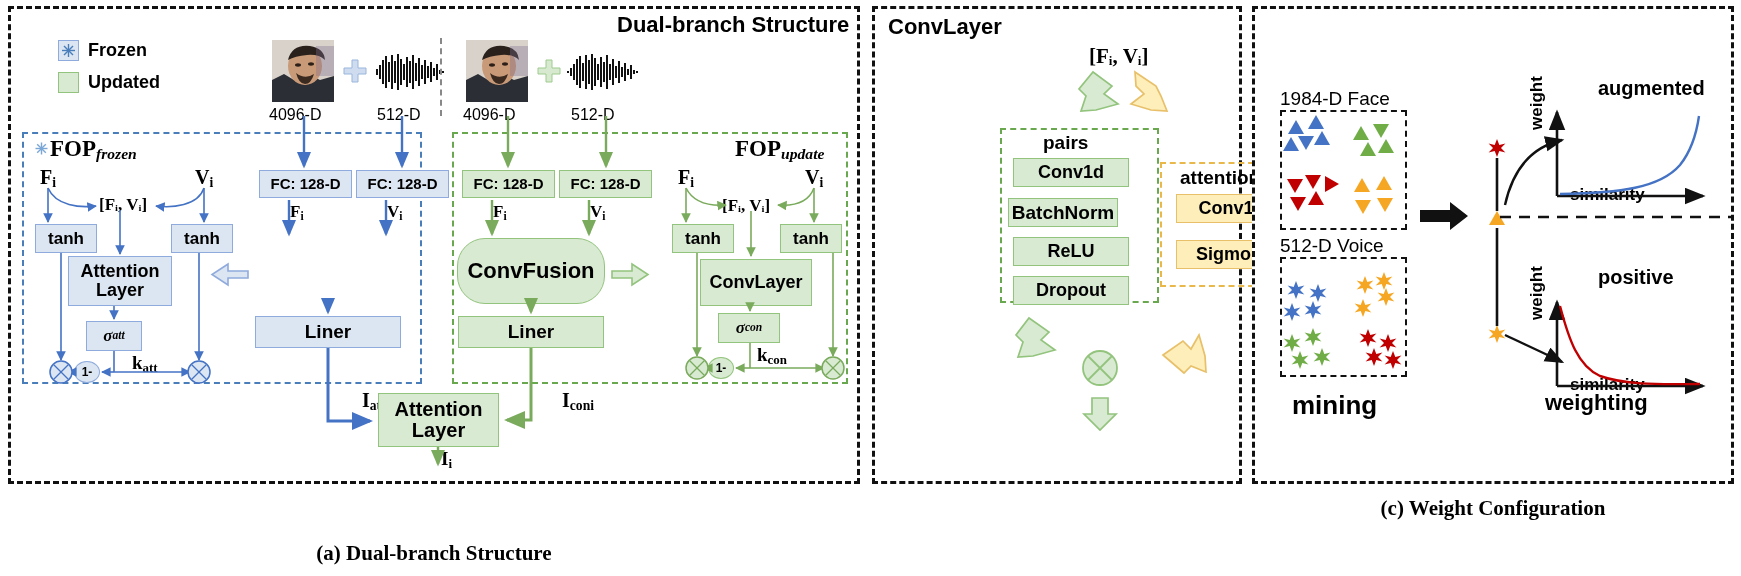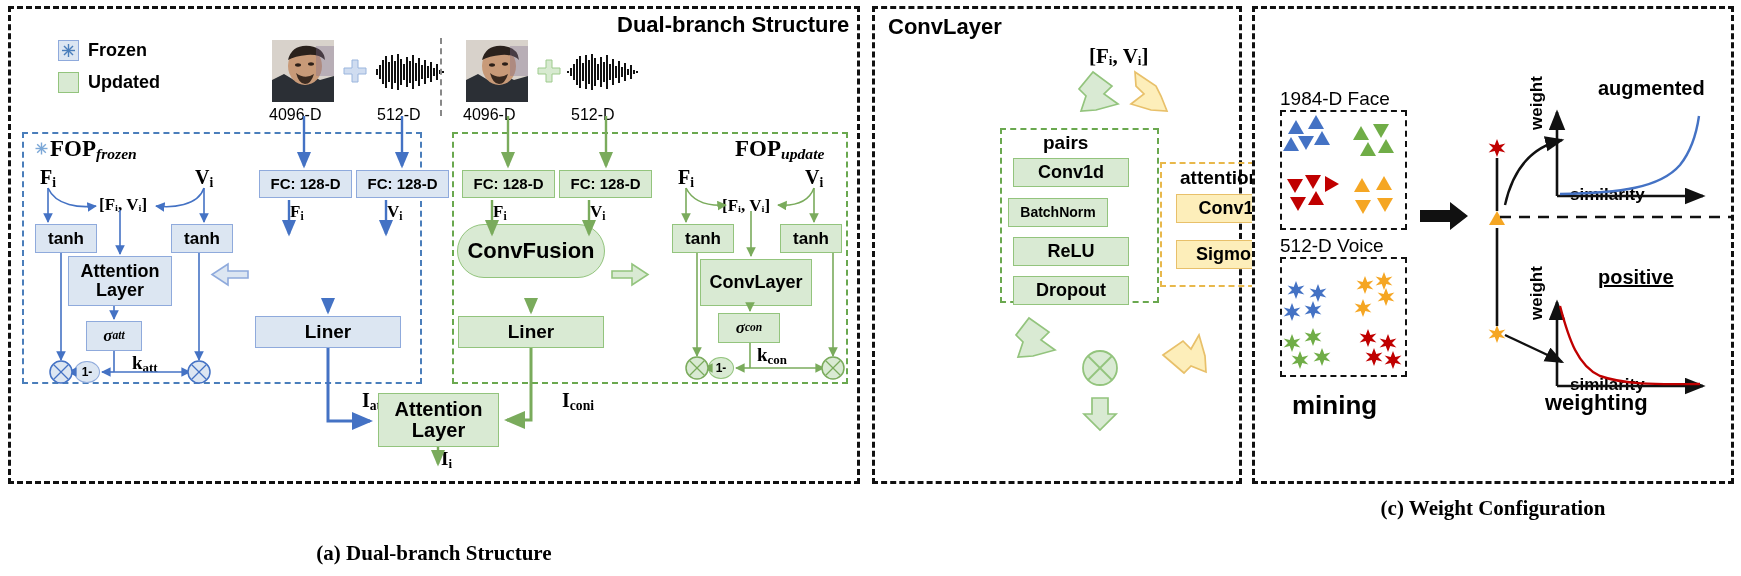--- a/index.html
+++ b/index.html
@@ -224,21 +224,21 @@
   </div>
 
   <div class="abs box green" style="left:462px;top:170px;width:93px;height:28px;font-size:15px;">FC: 128-D</div>
   <div class="abs box green" style="left:559px;top:170px;width:93px;height:28px;font-size:15px;">FC: 128-D</div>
   <div class="abs lbl-serif" style="left:493px;top:202px;font-size:17px;">
     <span>F</span><span class="sub">i</span>
   </div>
   <div class="abs lbl-serif" style="left:590px;top:202px;font-size:17px;">
     <span>V</span><span class="sub">i</span>
   </div>
-  <div class="abs box green" style="left:457px;top:224px;width:148px;height:54px;font-size:22px;border-radius:28px;">ConvFusion</div>
+  <div class="abs box green" style="left:457px;top:238px;width:148px;height:66px;font-size:22px;border-radius:28px;">ConvFusion</div>
   <div class="abs box green" style="left:458px;top:316px;width:146px;height:32px;font-size:19px;">Liner</div>
   <div class="abs lbl-serif" style="left:562px;top:389px;font-size:20px;">
     <span>I</span><span class="sub">coni</span>
   </div>
 
   <div class="abs lbl-serif" style="left:678px;top:166px;font-size:20px;">
     <span>F</span><span class="sub">i</span>
   </div>
   <div class="abs lbl-serif" style="left:805px;top:166px;font-size:20px;">
     <span>V</span><span class="sub">i</span>
@@ -365,21 +365,21 @@
     </g>
   </svg>
 
   <div class="abs panel" style="left:872px;top:6px;width:370px;height:478px;"></div>
   <div class="abs lbl" style="left:888px;top:14px;font-size:22px;">ConvLayer</div>
   <div class="abs lbl-serif" style="left:1089px;top:44px;font-size:21px;">[Fᵢ, Vᵢ]</div>
 
   <div class="abs dash-green" style="left:1000px;top:128px;width:159px;height:175px;"></div>
   <div class="abs lbl" style="left:1043px;top:132px;font-size:19px;">pairs</div>
   <div class="abs box green" style="left:1013px;top:158px;width:116px;height:29px;font-size:18px;">Conv1d</div>
-  <div class="abs box green" style="left:1008px;top:198px;width:100px;height:29px;font-size:14px;">BatchNorm</div>
+  <div class="abs box green" style="left:1008px;top:198px;width:110px;height:29px;font-size:19px;">BatchNorm</div>
   <div class="abs box green" style="left:1013px;top:237px;width:116px;height:29px;font-size:18px;">ReLU</div>
   <div class="abs box green" style="left:1013px;top:276px;width:116px;height:29px;font-size:18px;">Dropout</div>
 
   <div class="abs dash-yellow" style="left:1160px;top:162px;width:143px;height:125px;"></div>
   <div class="abs lbl" style="left:1180px;top:167px;font-size:19px;">attention</div>
   <div class="abs box yellow" style="left:1176px;top:194px;width:111px;height:29px;font-size:18px;">Conv1d</div>
   <div class="abs box yellow" style="left:1176px;top:240px;width:111px;height:29px;font-size:18px;">Sigmoid</div>
 
 
   <svg width="1741" height="576">
@@ -402,21 +402,21 @@
 
   <div class="abs plain" style="left:1280px;top:88px;font-size:19px;">1984-D Face</div>
   <div class="abs dash-black" style="left:1280px;top:110px;width:127px;height:120px;"></div>
   <div class="abs plain" style="left:1280px;top:235px;font-size:19px;">512-D Voice</div>
   <div class="abs dash-black" style="left:1280px;top:257px;width:127px;height:120px;"></div>
 
   <div class="abs lbl" style="left:1292px;top:390px;font-size:26px;">mining</div>
   <div class="abs lbl" style="left:1545px;top:390px;font-size:22px;">weighting</div>
 
   <div class="abs lbl" style="left:1598px;top:77px;font-size:20px;">augmented</div>
-  <div class="abs lbl" style="left:1598px;top:266px;font-size:20px;text-decoration:underline;">positive</div>
+  <div class="abs lbl" style="left:1598px;top:266px;font-size:20px;">positive</div>
 
   <div class="abs lbl" style="left:1527px;top:130px;font-size:17px;transform:rotate(-90deg);transform-origin:left top;">weight</div>
   <div class="abs lbl" style="left:1570px;top:185px;font-size:17px;">similarity</div>
   <div class="abs lbl" style="left:1527px;top:320px;font-size:17px;transform:rotate(-90deg);transform-origin:left top;">weight</div>
   <div class="abs lbl" style="left:1570px;top:375px;font-size:17px;">similarity</div>
 
   <div class="abs caption" style="left:1252px;top:496px;width:482px;">(c) Weight Configuration</div>
 
   <svg width="1741" height="576">
     <defs>

